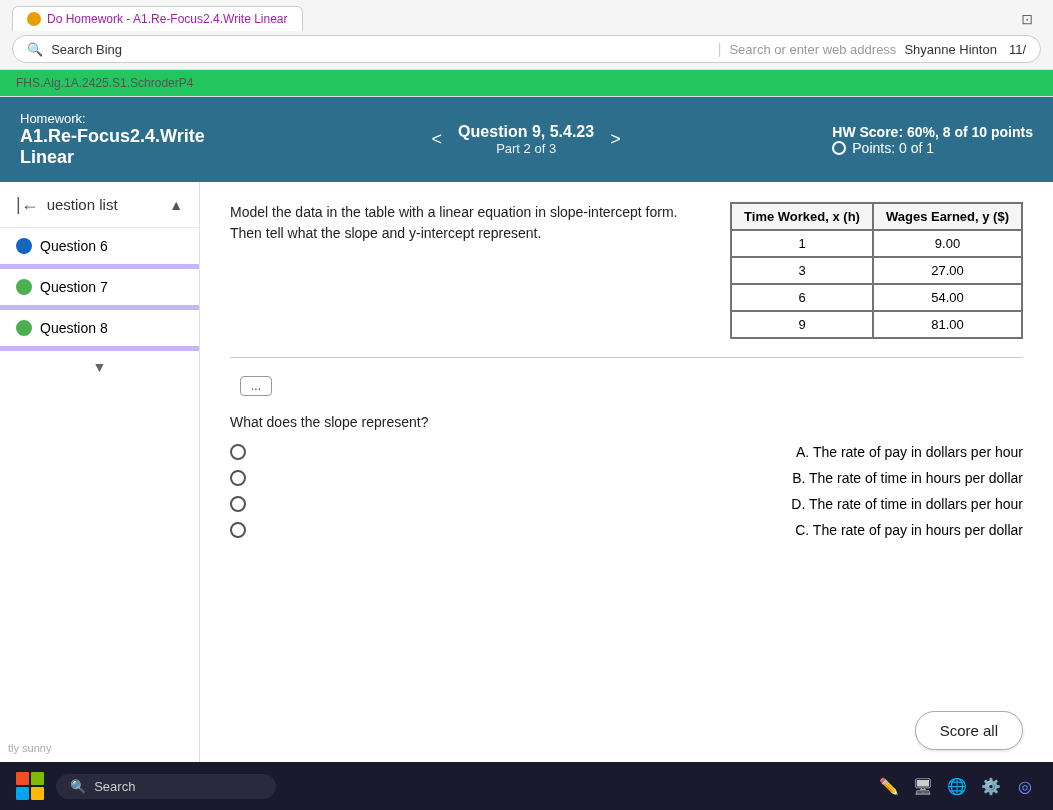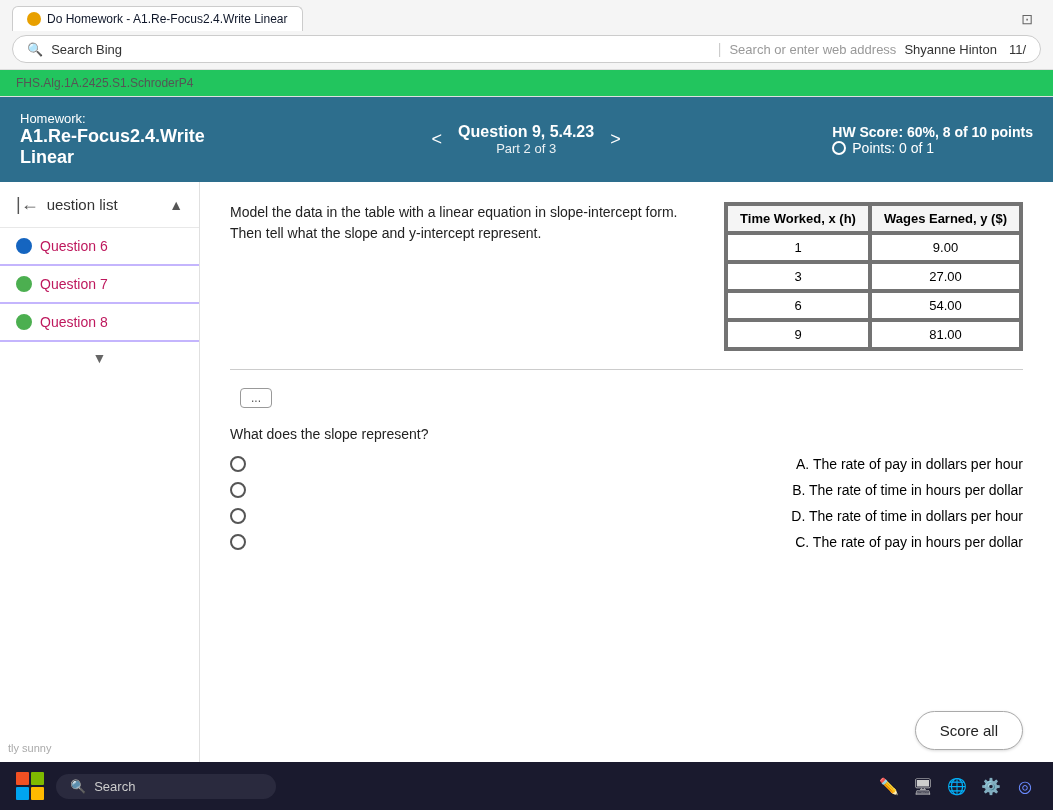--- a/index.html
+++ b/index.html
@@ -15,21 +15,21 @@
       display: flex;
       align-items: center;
       margin-bottom: 4px;
     }
     .tab {
       background: white;
       border: 1px solid #ccc;
       border-bottom: none;
       padding: 5px 14px;
       font-size: 12px;
-      color: #0f172a;
+      color: #a21caf;
       border-radius: 6px 6px 0 0;
       display: flex;
       align-items: center;
       gap: 6px;
       max-width: 300px;
     }
     .tab-icon {
       width: 14px;
       height: 14px;
       border-radius: 50%;
@@ -178,24 +178,24 @@
     .sidebar-up-arrow {
       color: #555;
       font-size: 14px;
       margin-left: auto;
     }
     .question-item {
       display: flex;
       align-items: center;
       padding: 10px 16px;
       font-size: 14px;
-      color: #be185d;
+      color: #000000;
       cursor: pointer;
       gap: 8px;
-      border-bottom: 2px solid #c4b5fd;
+      border-bottom: 5px solid #c4b5fd;
     }
     .question-item.active {
       background: #e8d98a;
     }
     .q-indicator {
       width: 16px;
       height: 16px;
       border-radius: 50%;
       border: 2px solid #999;
       display: inline-block;
@@ -237,21 +237,21 @@
       font-size: 14px;
       color: #222;
       line-height: 1.5;
     }
     .data-table {
       border-collapse: collapse;
       font-size: 13px;
       flex-shrink: 0;
     }
     .data-table th, .data-table td {
-      border: 4px solid #737373;
+      border: 2px solid #737373;
       padding: 5px 12px;
       text-align: center;
     }
     .data-table th {
       background: #f5f5f5;
       font-weight: 600;
     }
 
     .divider-line {
       border: none;

